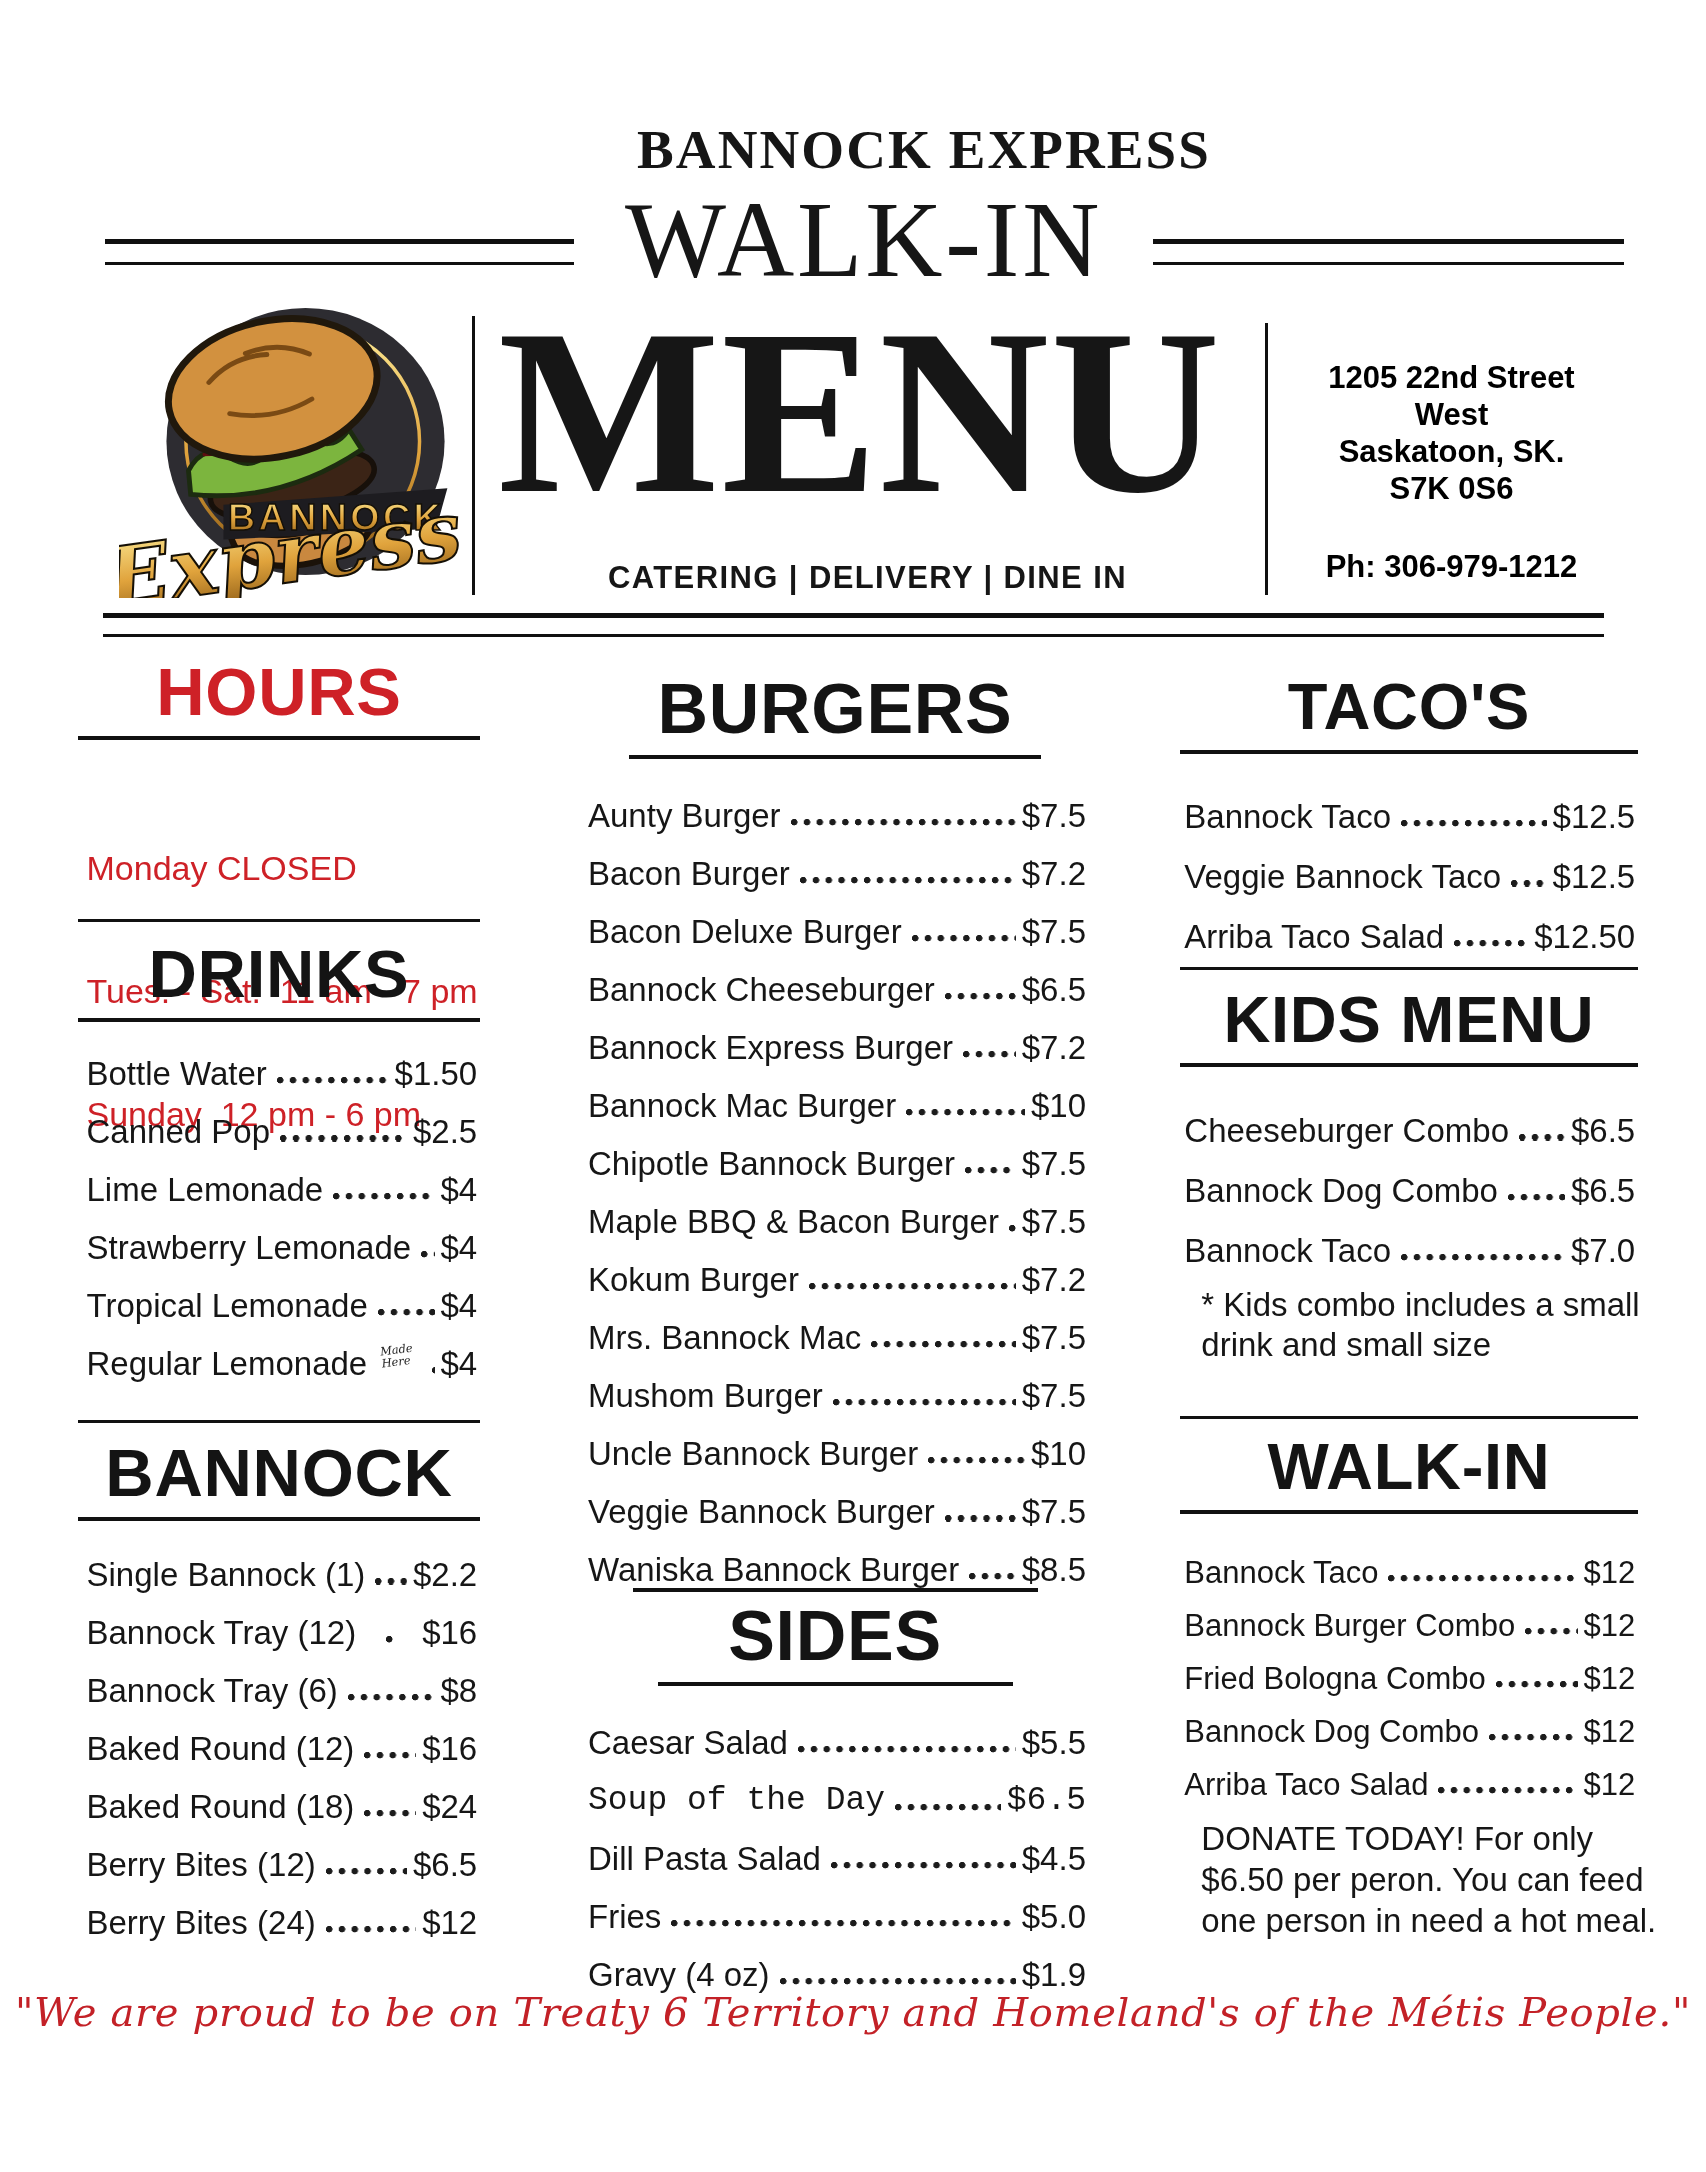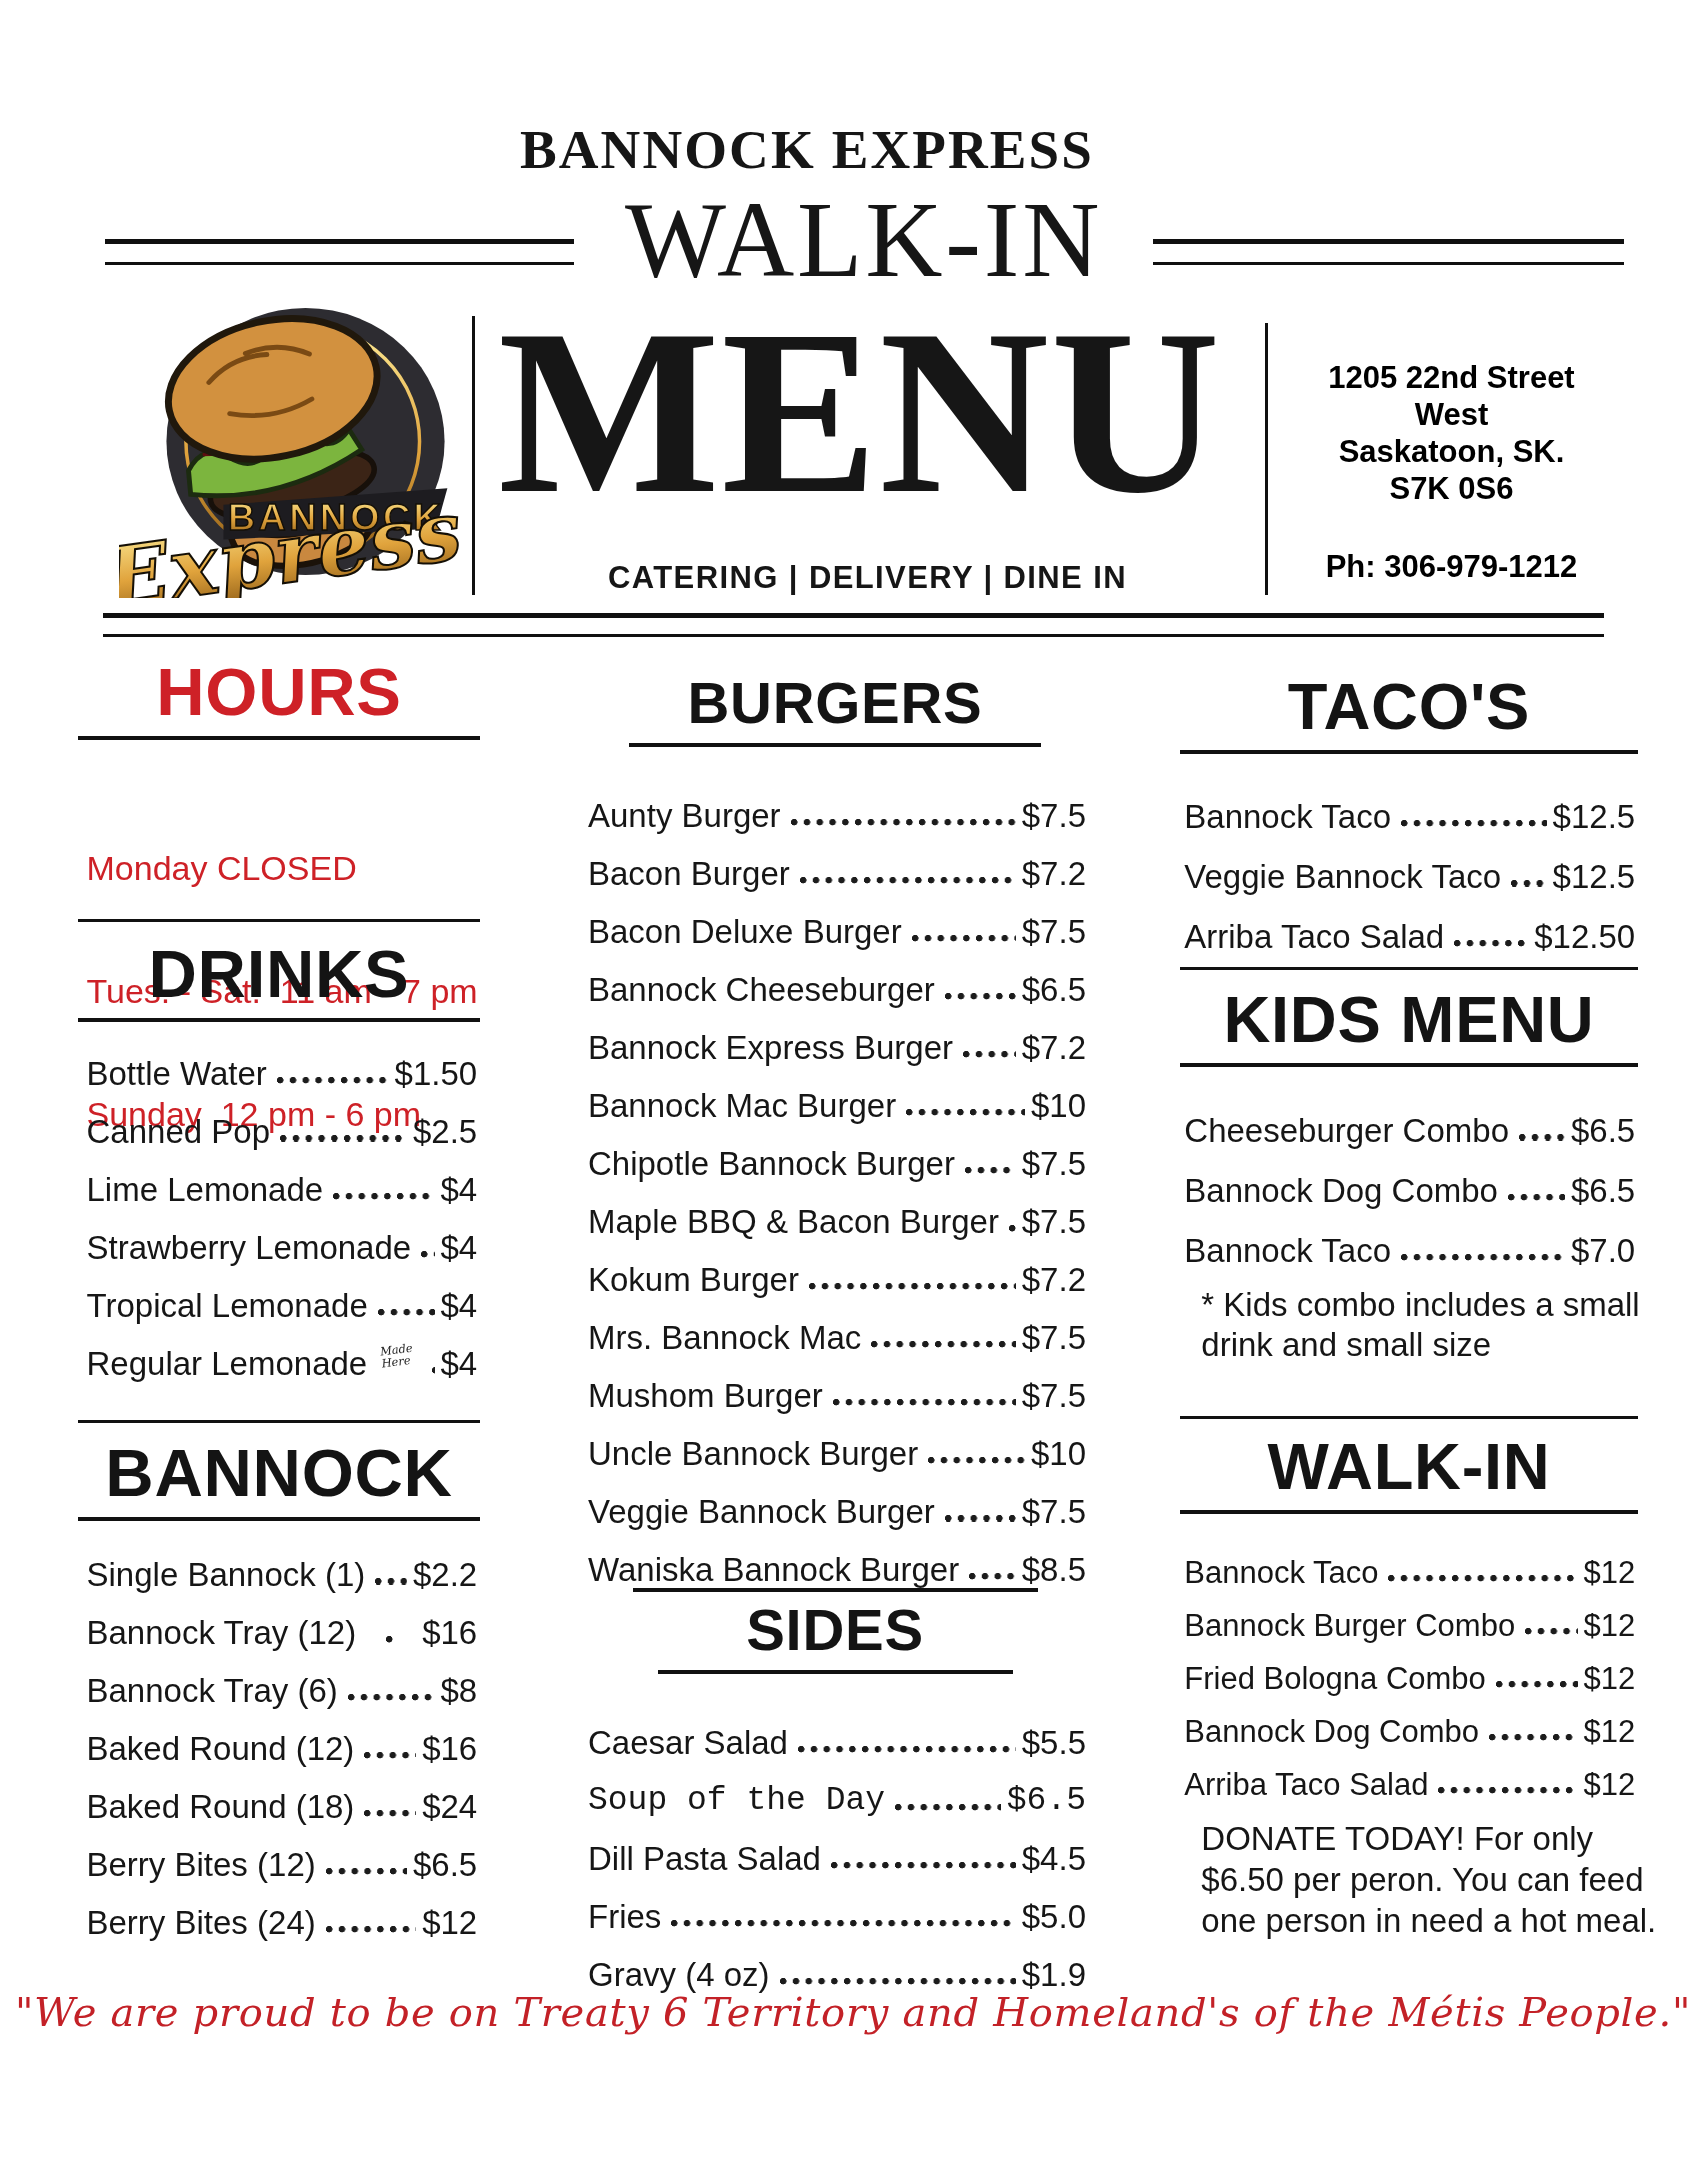--- a/index.html
+++ b/index.html
@@ -1,21 +1,21 @@
 <!DOCTYPE html>
 <html style="font-size:11.4px"><head>
 <meta charset="utf-8">
 <style>
   html,body{margin:0;padding:0;background:#888;}
   .page{position:relative;width:1706px;height:2172px;background:#ffffff;overflow:hidden;
         font-family:"Liberation Sans",sans-serif;color:#161616;}
   .abs{position:absolute;}
 
   
-  .brand{top:122px;left:520px;width:739px;text-align:left;
+  .brand{top:122px;left:472px;width:739px;text-align:right;
          font-family:"Liberation Serif",serif;font-weight:700;font-size:55px;
          letter-spacing:2.1px;line-height:1;}
   .walkin{top:187px;left:10.7px;width:1706px;text-align:center;
           font-family:"Liberation Serif",serif;font-weight:400;font-size:107px;
           letter-spacing:2.8px;line-height:1;}
   .flank{height:18px;border-top:5px solid #101010;border-bottom:3.6px solid #101010;}
   .flank.l{top:239px;left:105px;width:469px;}
   .flank.r{top:239px;left:1153px;width:471px;}
 
   .vline{width:2.8px;background:#101010;}
@@ -38,21 +38,21 @@
   
   .sec-head h2{margin:0;font-size:67px;font-weight:700;letter-spacing:0.7px;
                line-height:1;text-align:center;color:#141414;}
   .sec-head .u{border-top:4.3px solid #111;margin-top:11.4px;}
   .red{color:#ce2127 !important;}
 
   .col-l{left:78px;width:402px;}
   .col-m{left:547px;width:576px;}
   .col-r{left:1180px;width:458px;}
 
-  .mid h2{font-size:58px;}
+  .mid h2{font-size:70px;}
   .rgt h2{font-size:65px;}
 
   .u-mid{width:412px;margin:11.4px auto 0 auto;border-top:4.3px solid #111;}
   .u-mid.narrow{width:355px;}
 
   .hrule{border-top:3.6px solid #111;}
 
   .hours-lines{color:#ce2127;font-size:34px;line-height:41px;padding-left:8.5px;
                white-space:pre-wrap;}
 

